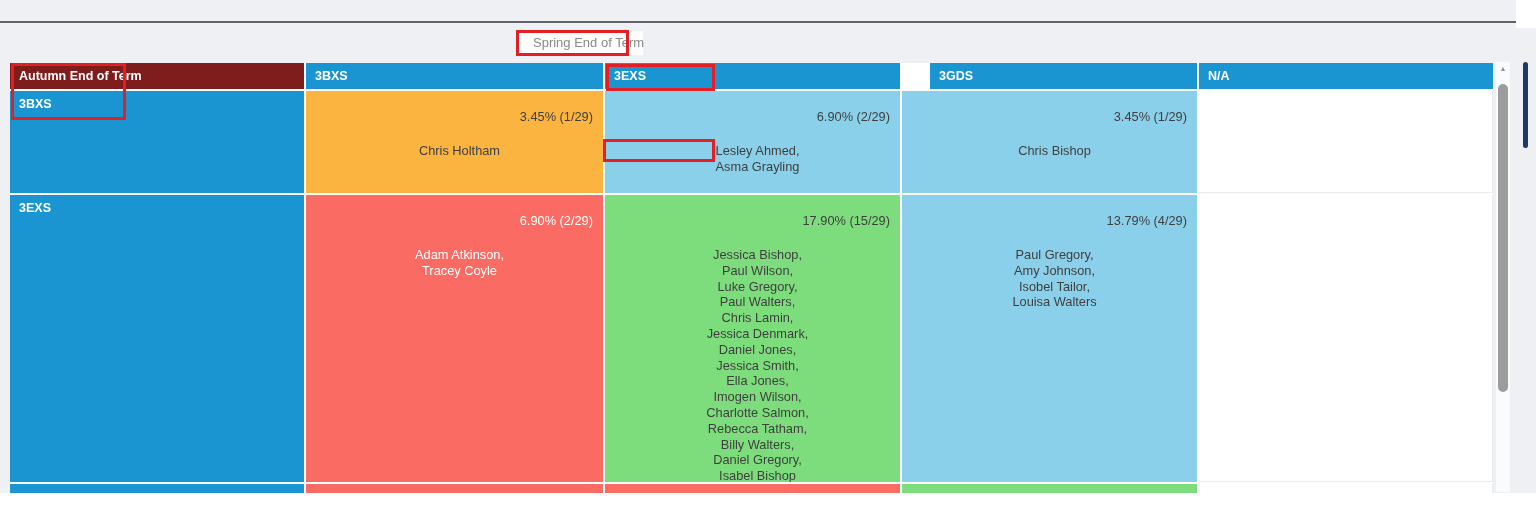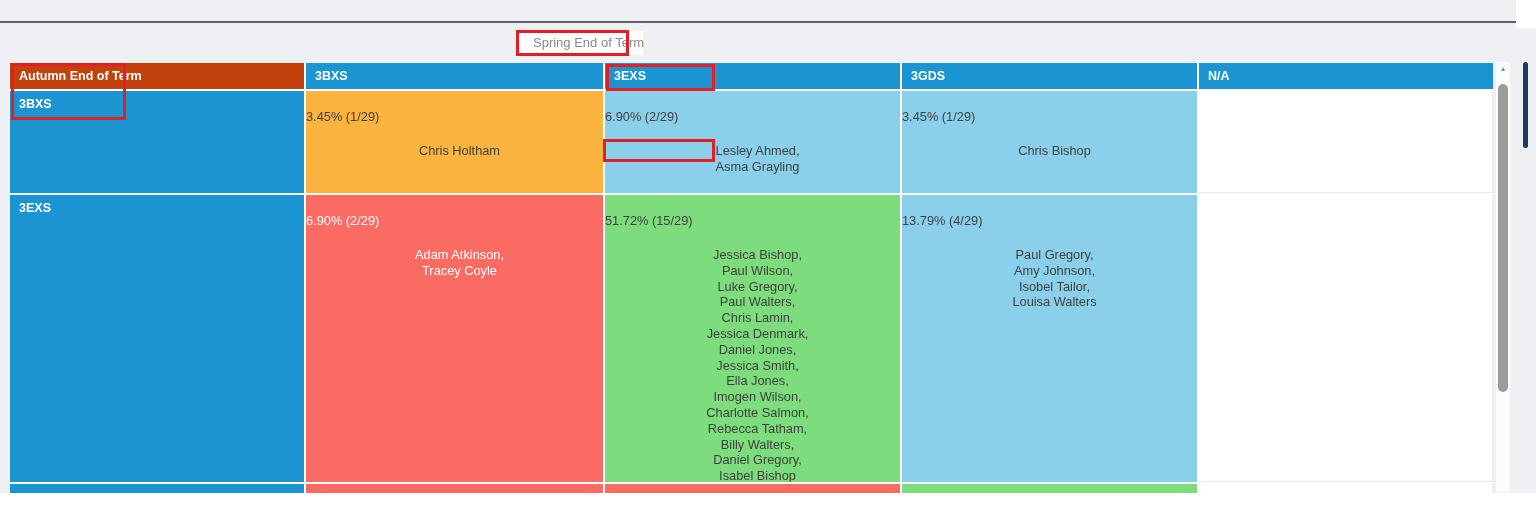--- a/index.html
+++ b/index.html
@@ -19,21 +19,21 @@
   }
   .matrix{
     position:absolute;left:10px;top:63px;width:1483px;height:430px;
     display:grid;
     grid-template-columns:294px 297px 295px 295px 294px;
     grid-template-rows:26px 102px 287px 60px;
     gap:2px;background:#ffffff;overflow:hidden;
   }
   .hcell{color:#ffffff;font-weight:bold;font-size:12.5px;padding:6px 0 0 9px;overflow:hidden;}
   .cell{font-size:12.8px;color:#3f3f3f;overflow:hidden;position:relative;}
-  .cell .pct{text-align:left;padding:18px 10px 0 0;}
+  .cell .pct{text-align:right;padding:18px 10px 0 0;}
   .cell .names{margin-top:19px;padding-left:10px;line-height:15.8px;white-space:pre-line;text-align:center;}
   .cell.light{color:#ffffff;}
   .cell.empty{border-right:1px solid #e9eaee;border-bottom:1px solid #e9eaee;}
   .vscroll{position:absolute;left:1496px;top:62px;width:14px;height:430px;background:#fafbfc;}
   .vscroll .arrow{position:absolute;top:3px;left:0;width:14px;text-align:center;font-size:7px;color:#8f8f8f;}
   .vscroll .thumb{position:absolute;left:2px;top:22px;width:10px;height:308px;border-radius:5px;}
   .navy{position:absolute;left:1523px;top:62px;width:5px;height:86px;border-radius:3px;}
   .anno{position:absolute;border:3px solid;box-sizing:border-box;z-index:40;pointer-events:none;background:transparent;}
   .anno-spring{left:516px;top:30px;width:113px;height:26px;}
   .anno-left{left:11px;top:63px;width:115px;height:57px;}
@@ -44,24 +44,24 @@
 <body>
 
 <div class="band" style="background: rgb(239, 240, 244);"></div>
 <div class="top-line" style="background: rgb(96, 100, 106);"></div>
 <div class="corner-white"></div>
 
 <div class="spring-label">Spring End of Term</div>
 
 <div class="matrix">
 
-  <div class="hcell" style="background: #c2410c;">Autumn End of Term</div>
+  <div class="hcell" style="background: #7f1d1d;">Autumn End of Term</div>
   <div class="hcell" style="background: rgb(27, 149, 210);">3BXS</div>
   <div class="hcell" style="background: rgb(27, 149, 210);">3EXS</div>
-  <div class="hcell" style="background: rgb(27, 149, 210);">3GDS</div>
+  <div class="hcell" style="background: rgb(27, 149, 210); margin-left: 28px;">3GDS</div>
   <div class="hcell" style="background: rgb(27, 149, 210);">N/A</div>
 
   <div class="hcell" style="background: rgb(27, 149, 210);">3BXS</div>
   <div class="cell" style="background: rgb(252, 180, 64);">
     <div class="pct">3.45% (1/29)</div>
     <div class="names">Chris Holtham</div>
   </div>
   <div class="cell" style="background: rgb(139, 208, 234);">
     <div class="pct">6.90% (2/29)</div>
     <div class="names">Lesley Ahmed,
@@ -76,21 +76,21 @@
     <div class="names"></div>
   </div>
 
   <div class="hcell" style="background: rgb(27, 149, 210);">3EXS</div>
   <div class="cell light" style="background: rgb(249, 107, 99);">
     <div class="pct">6.90% (2/29)</div>
     <div class="names">Adam Atkinson,
 Tracey Coyle</div>
   </div>
   <div class="cell" style="background: rgb(125, 221, 125);">
-    <div class="pct">51.72% (15/29)</div>
+    <div class="pct">17.90% (15/29)</div>
     <div class="names">Jessica Bishop,
 Paul Wilson,
 Luke Gregory,
 Paul Walters,
 Chris Lamin,
 Jessica Denmark,
 Daniel Jones,
 Jessica Smith,
 Ella Jones,
 Imogen Wilson,

